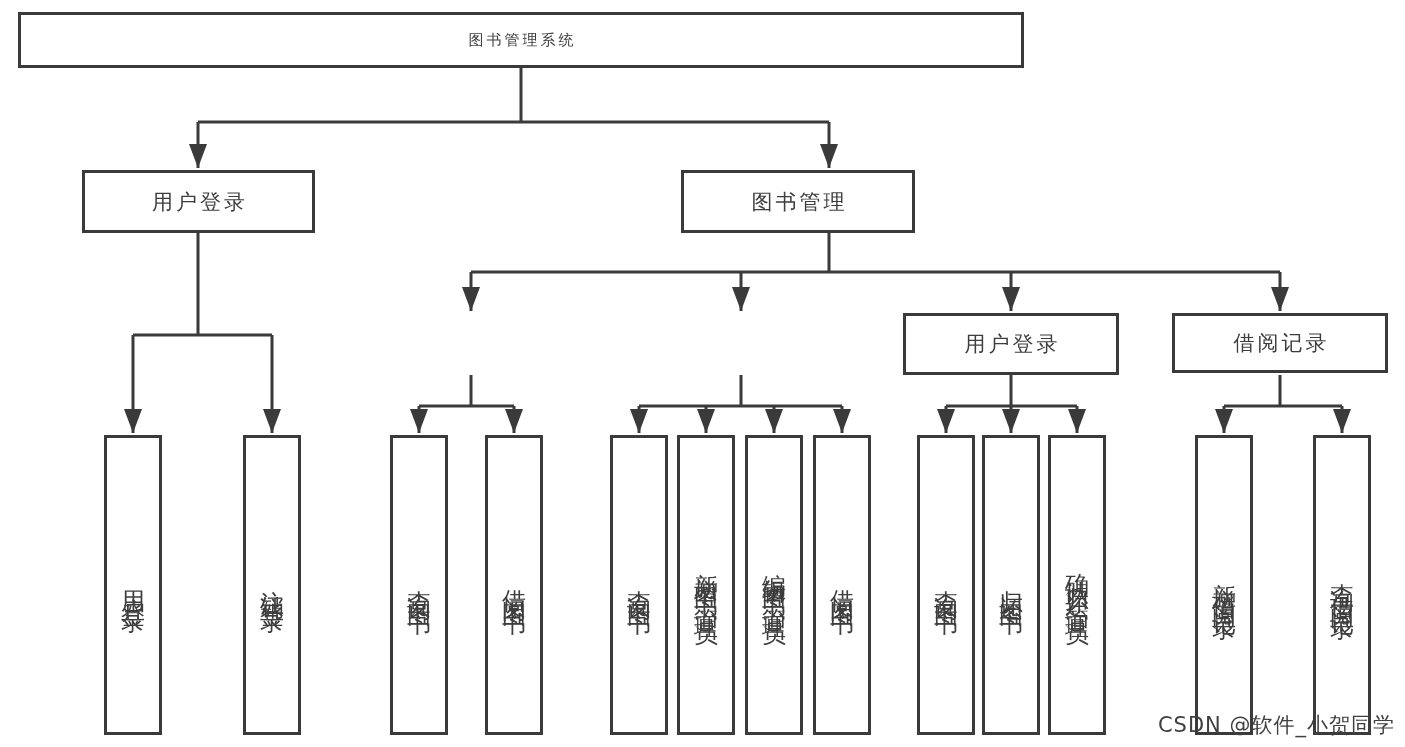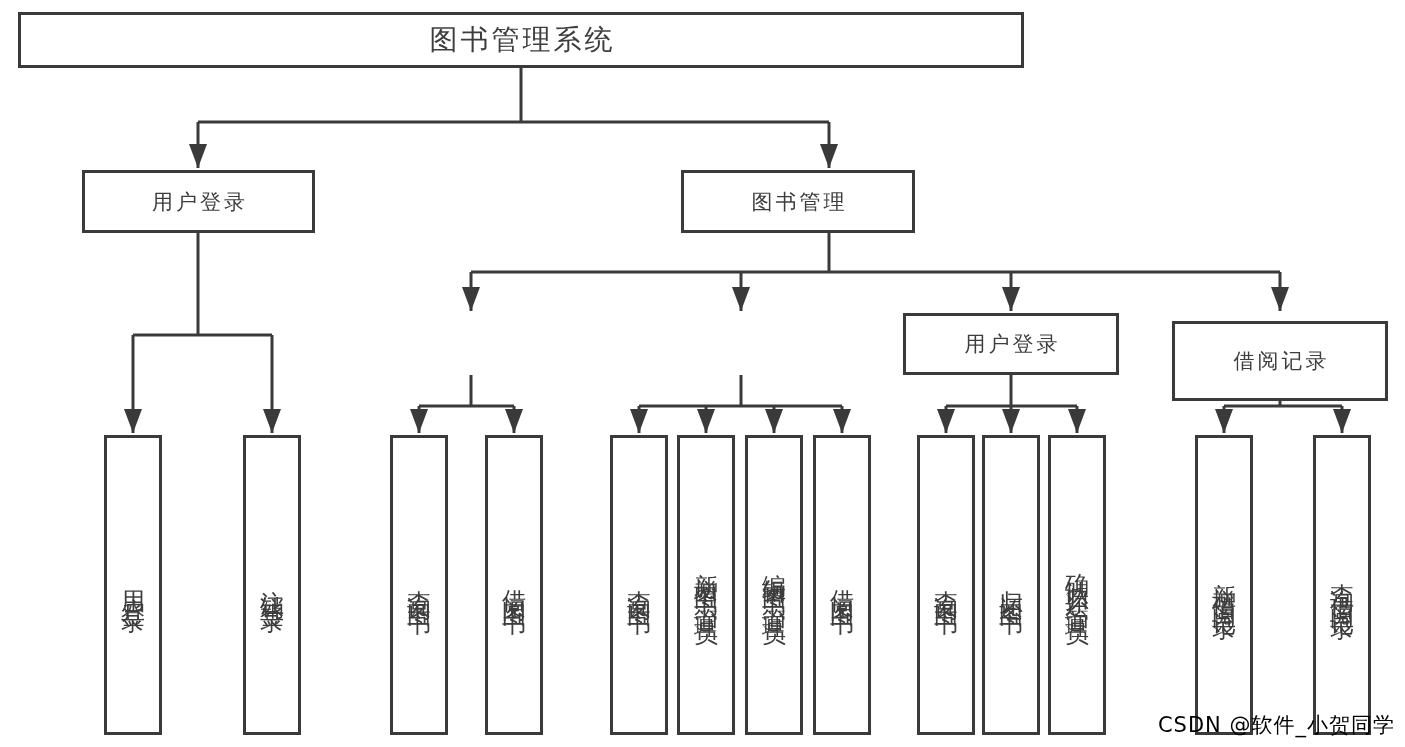--- a/index.html
+++ b/index.html
@@ -9,29 +9,29 @@
     font-family:"DejaVu Sans","Liberation Sans",sans-serif;
     overflow:hidden;
   }
   svg.connectors{position:absolute;left:0;top:0;pointer-events:none;}
   .node{
     position:absolute;box-sizing:border-box;
     border:3px solid #3a3a3a;background:#ffffff;color:#3d3d3d;
     display:grid;place-items:center;
   }
   .node.h{font-size:21px;letter-spacing:3px;text-indent:3px;white-space:nowrap;}
-  .node.root{font-size:28px;}
+  .node.root{font-size:15px;}
   .node.v{
     writing-mode:vertical-rl;text-orientation:mixed;
     font-size:24px;letter-spacing:7px;line-height:1;
     padding:6px 0;
   }
   .watermark{
     position:absolute;right:10px;bottom:8px;
-    font-size:21px;letter-spacing:1px;color:#000000;
+    font-size:21px;letter-spacing:1px;color:#404040;
     white-space:nowrap;
   }
 </style>
 </head>
 <body>
 
 <div class="canvas">
 
   <svg class="connectors" width="1405" height="747" viewBox="0 0 1405 747">
     <defs>
@@ -75,21 +75,21 @@
       <path d="M1342 406 V433" marker-end="url(#ah)"></path>
     </g>
   </svg>
 
   <div class="node h root" style="left:18px;top:12px;width:1006px;height:56px">图书管理系统</div>
 
   <div class="node h" style="left:82px;top:170px;width:233px;height:63px">用户登录</div>
   <div class="node h" style="left:681px;top:170px;width:234px;height:63px">图书管理</div>
 
   <div class="node h" style="left:903px;top:313px;width:216px;height:62px">用户登录</div>
-  <div class="node h" style="left:1172px;top:321px;width:216px;height:80px">借阅记录</div>
+  <div class="node h" style="left:1172px;top:313px;width:216px;height:60px">借阅记录</div>
 
   <div class="node v" style="left:104px;top:435px;width:58px;height:300px">用户登录</div>
   <div class="node v" style="left:243px;top:435px;width:58px;height:300px">注销登录</div>
 
   <div class="node v" style="left:390px;top:435px;width:58px;height:300px">查询图书</div>
   <div class="node v" style="left:485px;top:435px;width:58px;height:300px">借阅图书</div>
 
   <div class="node v" style="left:610px;top:435px;width:58px;height:300px">查询图书</div>
   <div class="node v" style="left:677px;top:435px;width:58px;height:300px">新增图书（管理员）</div>
   <div class="node v" style="left:745px;top:435px;width:58px;height:300px">编辑图书（管理员）</div>

